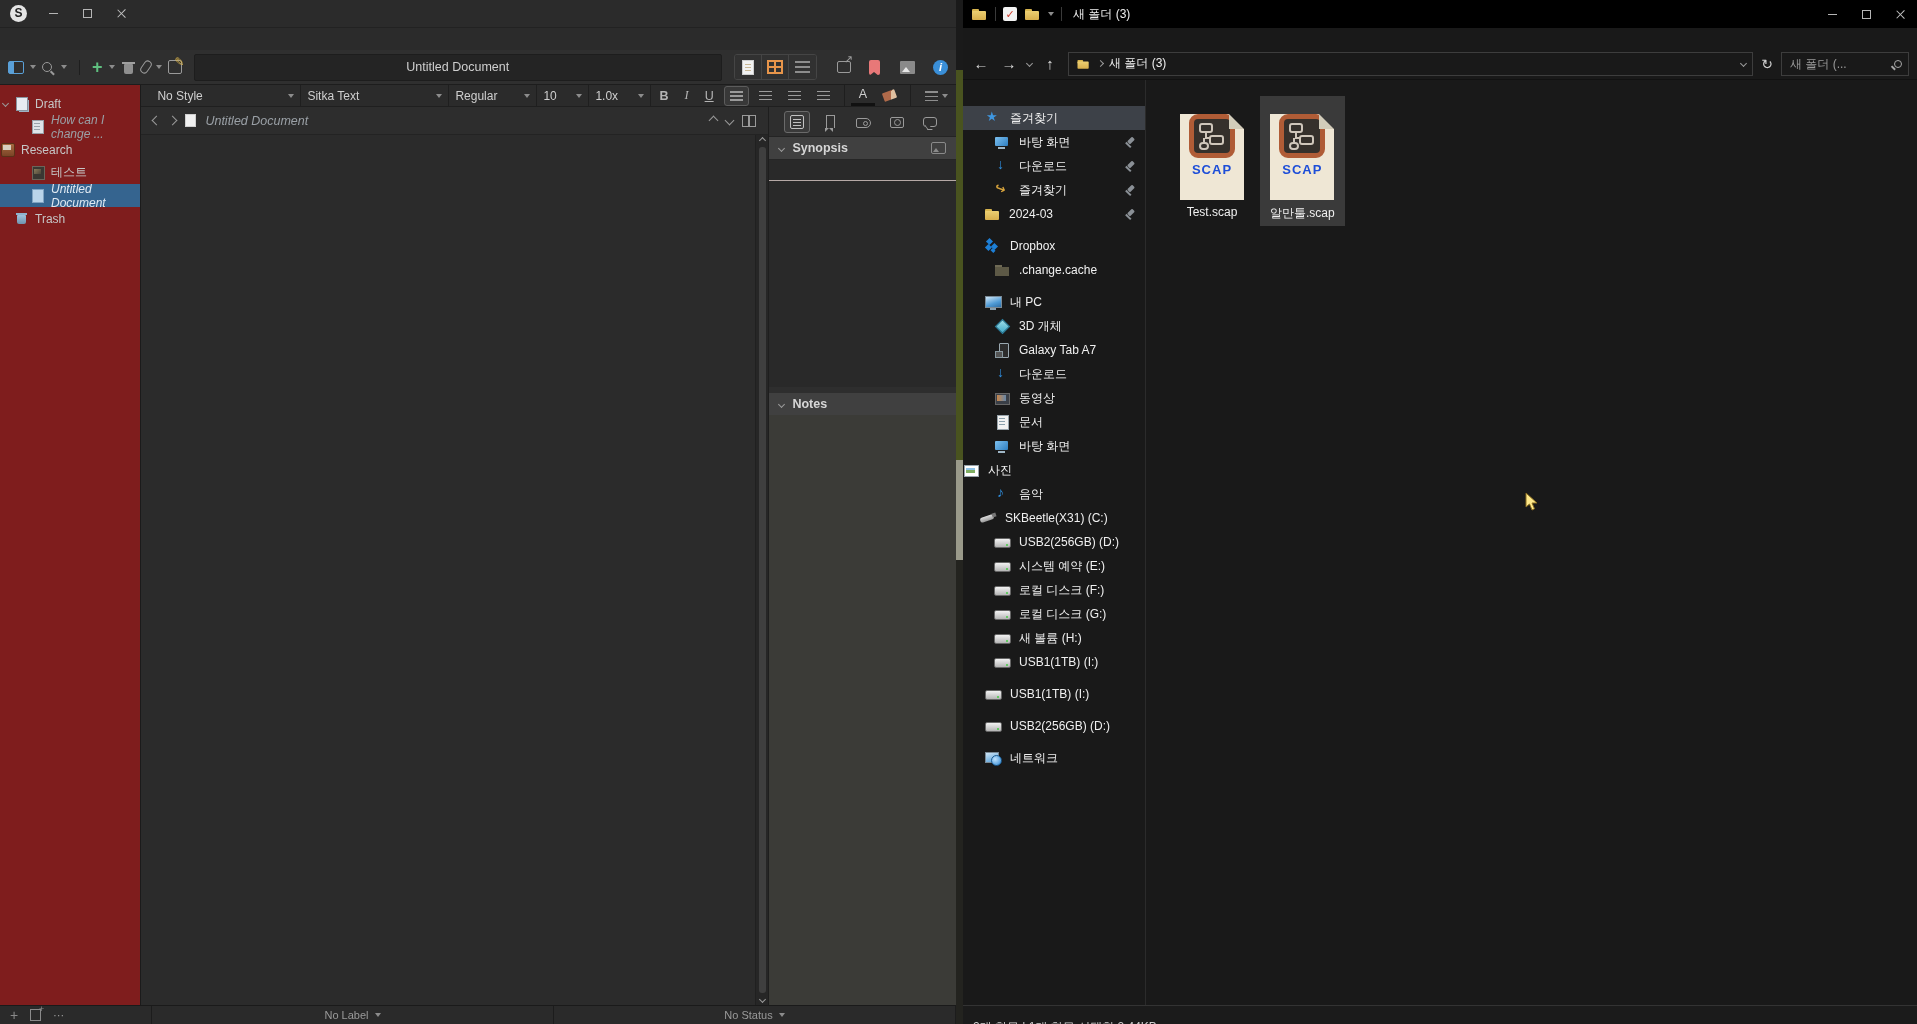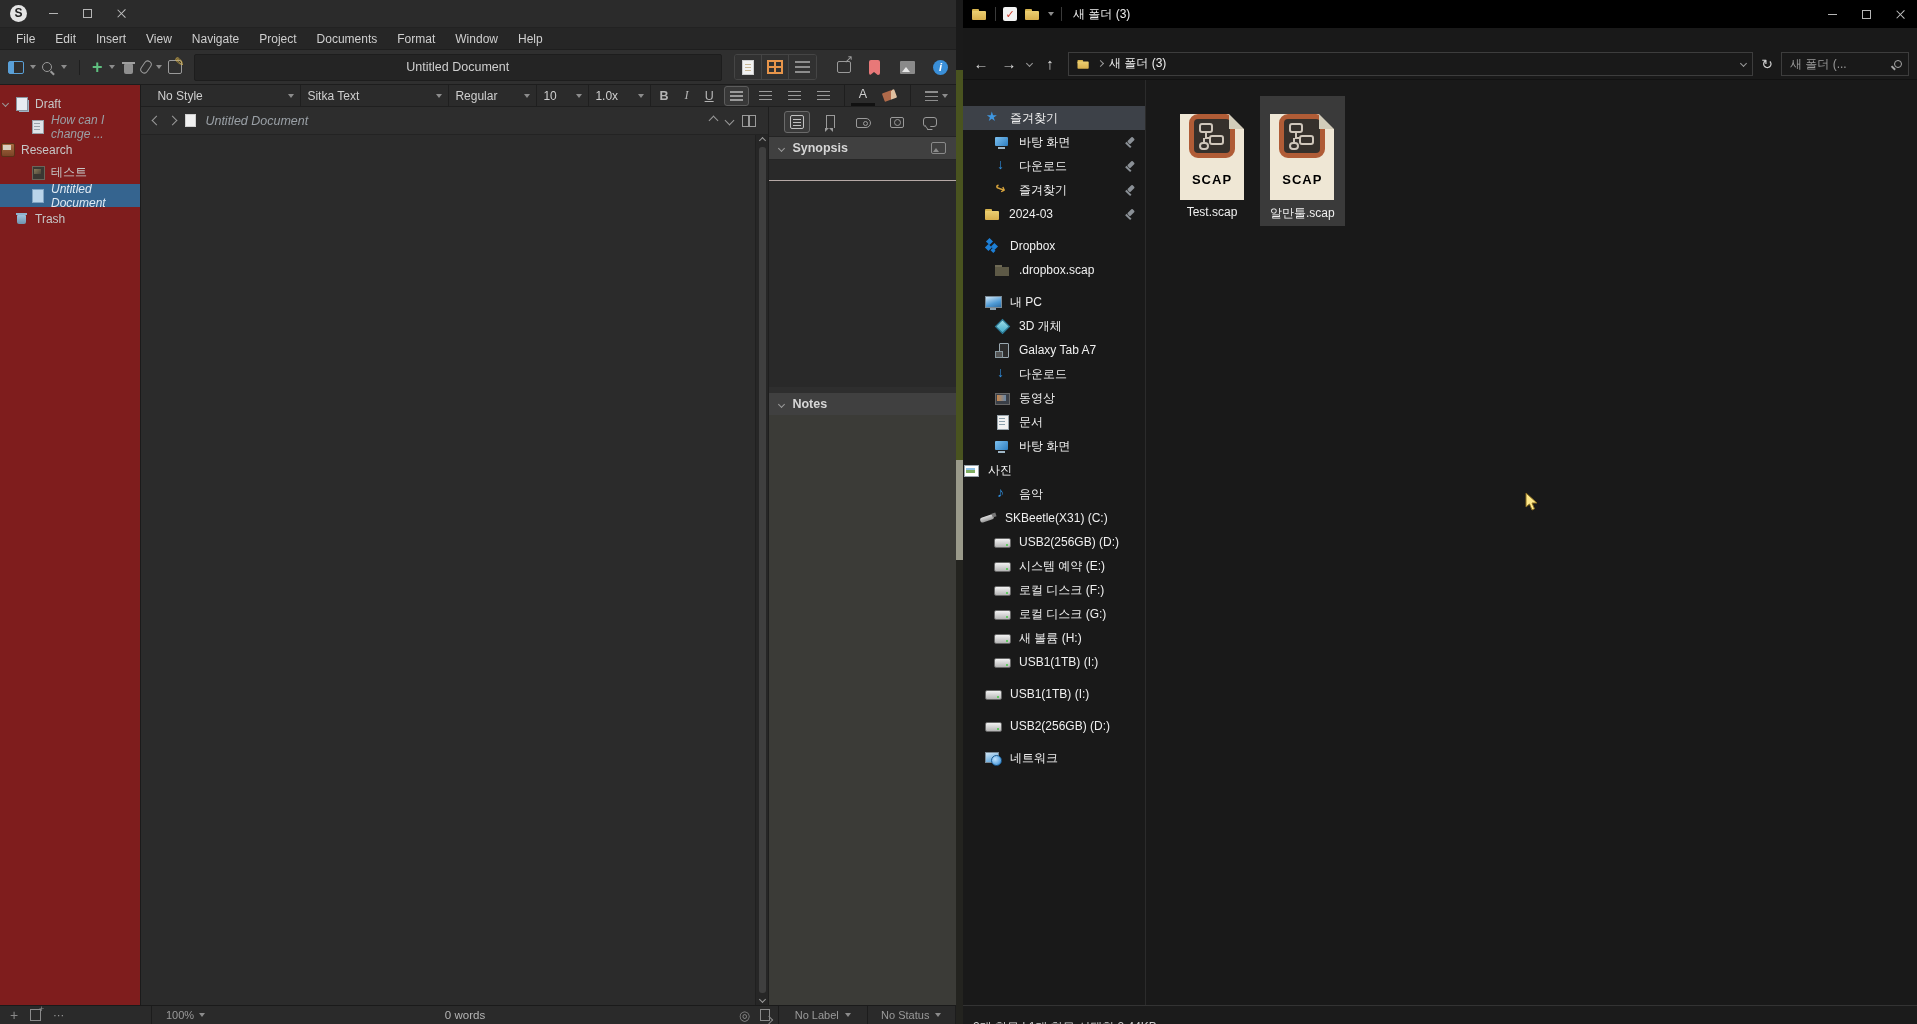--- a/index.html
+++ b/index.html
@@ -209,21 +209,21 @@
   .pin{position:absolute;right:9px;top:7px;width:11px;height:11px;}
   .pin::before{content:'';position:absolute;left:4px;top:0;width:4px;height:7px;background:#8a9096;border-radius:1px;transform:rotate(45deg);}
   .pin::after{content:'';position:absolute;left:0;top:7px;width:7px;height:1.5px;background:#8a9096;transform:rotate(45deg);}
 
   .x-content{flex:1;position:relative;padding:16px 0 0 24px;display:flex;align-items:flex-start;gap:6px;}
   .file-item{--bg:#191919;background:var(--bg);padding:6px 10px 4px;text-align:center;}
   .file-item.sel{--bg:#3a3a3a;}
   .scap-page{position:relative;width:64px;height:86px;background:#efe7d5;margin:0 auto;}
   .scap-page .fold{position:absolute;top:0;right:0;width:0;height:0;border-style:solid;border-width:0 15px 15px 0;border-color:var(--bg) var(--bg) #d2ccba #d2ccba;}
   .scap-badge{width:46px;height:44px;margin:12px auto 0;background:#35302b;border:5px solid #b05c36;border-radius:9px;display:flex;align-items:center;justify-content:center;}
-  .scap-text{margin-top:14px;font-size:13px;font-weight:bold;color:#000000;letter-spacing:1px;text-align:center;}
+  .scap-text{margin-top:4px;font-size:13px;font-weight:bold;color:#1d4ed8;letter-spacing:1px;text-align:center;}
   .file-label{margin-top:5px;font-size:12px;color:#f0f0f0;white-space:nowrap;}
 
   .x-status{position:absolute;left:0;bottom:0;right:0;height:19px;background:#1b1b1b;border-top:1px solid #333;overflow:hidden;}
   .x-status .txt{position:absolute;left:10px;top:13px;font-size:12px;color:#cfcfcf;white-space:nowrap;}
 
   #cursor{position:absolute;left:1525px;top:492px;z-index:50;}
 </style>
 </head>
 <body>
 
@@ -239,32 +239,20 @@
           </div>
         <div class="wc-btn">
             <div class="g-max"></div>
           </div>
         <div class="wc-btn">
             <div class="g-close"></div>
           </div>
       </div>
     </div>
 
-    <div class="s-menubar" id="s-menu">
-        <div class="menu-item">File</div>
-        <div class="menu-item">Edit</div>
-        <div class="menu-item">Insert</div>
-        <div class="menu-item">View</div>
-        <div class="menu-item">Navigate</div>
-        <div class="menu-item">Project</div>
-        <div class="menu-item">Documents</div>
-        <div class="menu-item">Format</div>
-        <div class="menu-item">Window</div>
-        <div class="menu-item">Help</div>
-      </div>
 
     <div class="s-toolbar">
       <div class="tb-group">
         <span class="t-panel"></span>
         <span class="tri"></span>
         <span class="t-search"></span>
         <span class="tri"></span>
         <span class="vsep"></span>
         <span class="t-add">+</span>
         <span class="tri"></span>
@@ -432,31 +420,20 @@
         </div>
       </div>
     </div>
 
     <div class="s-footer">
       <div class="sf-binder">
         <span class="sf-plus">+</span>
         <span class="sf-docadd"></span>
         <span>⋯</span>
       </div>
-      <div class="sf-editor">
-        <span class="sf-zoom">
-            <span>100%</span>
-            <span class="tri"></span>
-          </span>
-        <span class="sf-words">0 words</span>
-        <span class="sf-right">
-          <span class="sf-target">◎</span>
-          <span class="sf-docx"></span>
-        </span>
-      </div>
       <div class="sf-insp">
         <span class="sf-half">
             <span>No Label</span>
             <span class="tri"></span>
           </span>
         <span class="sf-half">
             <span>No Status</span>
             <span class="tri"></span>
           </span>
       </div>
@@ -532,21 +509,21 @@
             <span class="nico folder"></span>
             <span class="n-label">2024-03</span>
             <span class="pin"></span>
           </div>
           <div class="n-row" style="padding-left: 22px; margin-top: 8px;">
             <span class="nico dropbox"></span>
             <span class="n-label">Dropbox</span>
           </div>
           <div class="n-row" style="padding-left: 31px;">
             <span class="nico folder-dark"></span>
-            <span class="n-label">.dropbox.scap</span>
+            <span class="n-label">.change.cache</span>
           </div>
           <div class="n-row" style="padding-left: 22px; margin-top: 8px;">
             <span class="nico pc"></span>
             <span class="n-label">내 PC</span>
           </div>
           <div class="n-row" style="padding-left: 31px;">
             <span class="nico cube"></span>
             <span class="n-label">3D 개체</span>
           </div>
           <div class="n-row" style="padding-left: 31px;">

